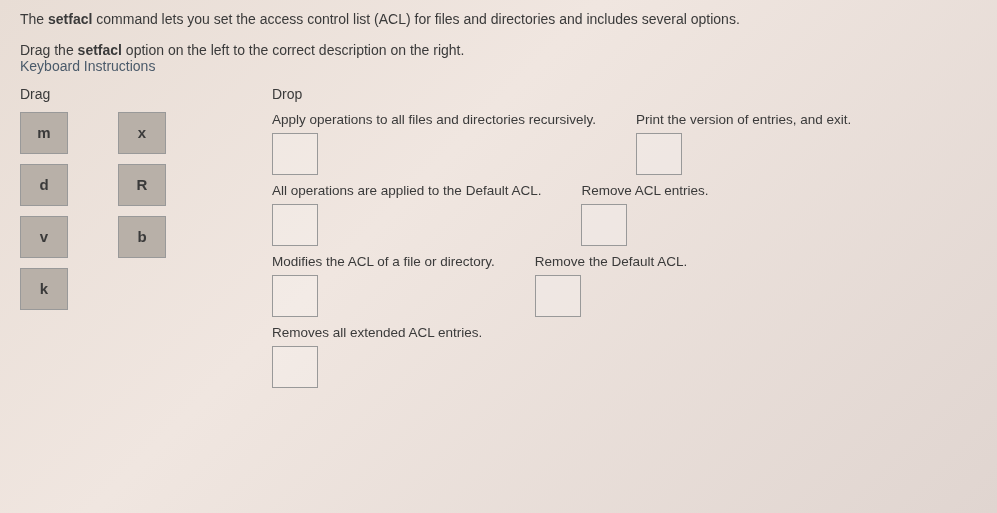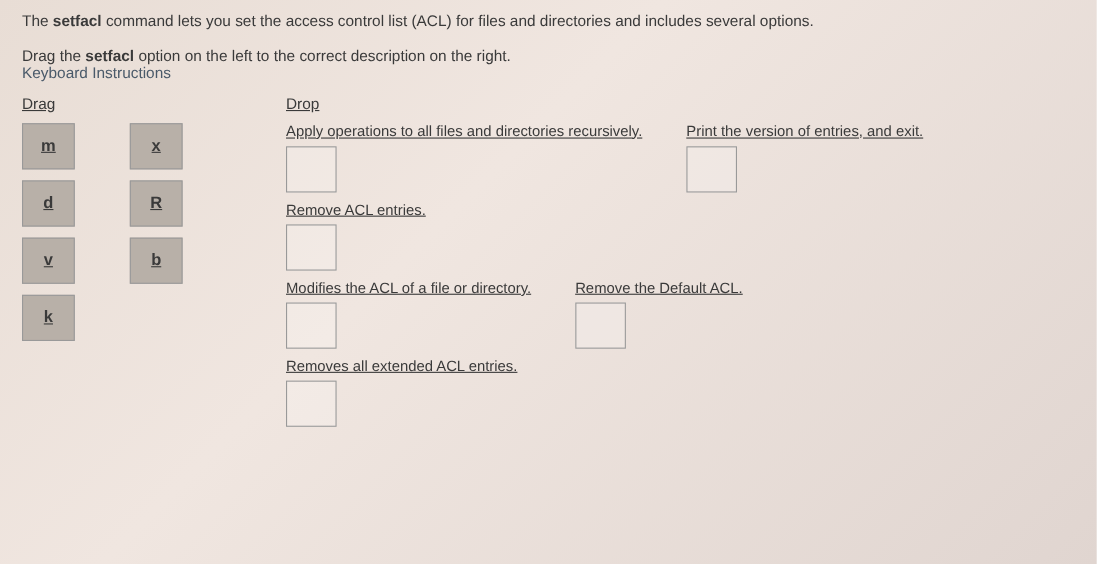--- a/index.html
+++ b/index.html
@@ -26,22 +26,21 @@
     }
     .instructions {
     }
     .keyboard-link {
       color: #4a5a6a;
       margin-bottom: 12px;
       font-size: 14px;
     }
     .main-area {
       display: flex;
-      gap: 20px;
-      text-decoration: underline;
+      gap: 32px;
     }
     .drag-section {
       width: 220px;
     }
     .section-title {
       font-size: 14px;
       margin-bottom: 10px;
       color: #3a3a3a;
     }
     .drag-columns {
@@ -131,20 +130,24 @@
         <div class="drop-box"></div>
       </div>
       <div class="drop-item">
         <div class="drop-label">Print the version of entries, and exit.</div>
         <div class="drop-box"></div>
       </div>
     </div>
 
     <div class="drop-row">
       <div class="drop-item">
+        <div class="drop-label">All operations are applied to the Default ACL.</div>
+        <div class="drop-box"></div>
+      </div>
+      <div class="drop-item">
         <div class="drop-label">Remove ACL entries.</div>
         <div class="drop-box"></div>
       </div>
     </div>
 
     <div class="drop-row">
       <div class="drop-item">
         <div class="drop-label">Modifies the ACL of a file or directory.</div>
         <div class="drop-box"></div>
       </div>

